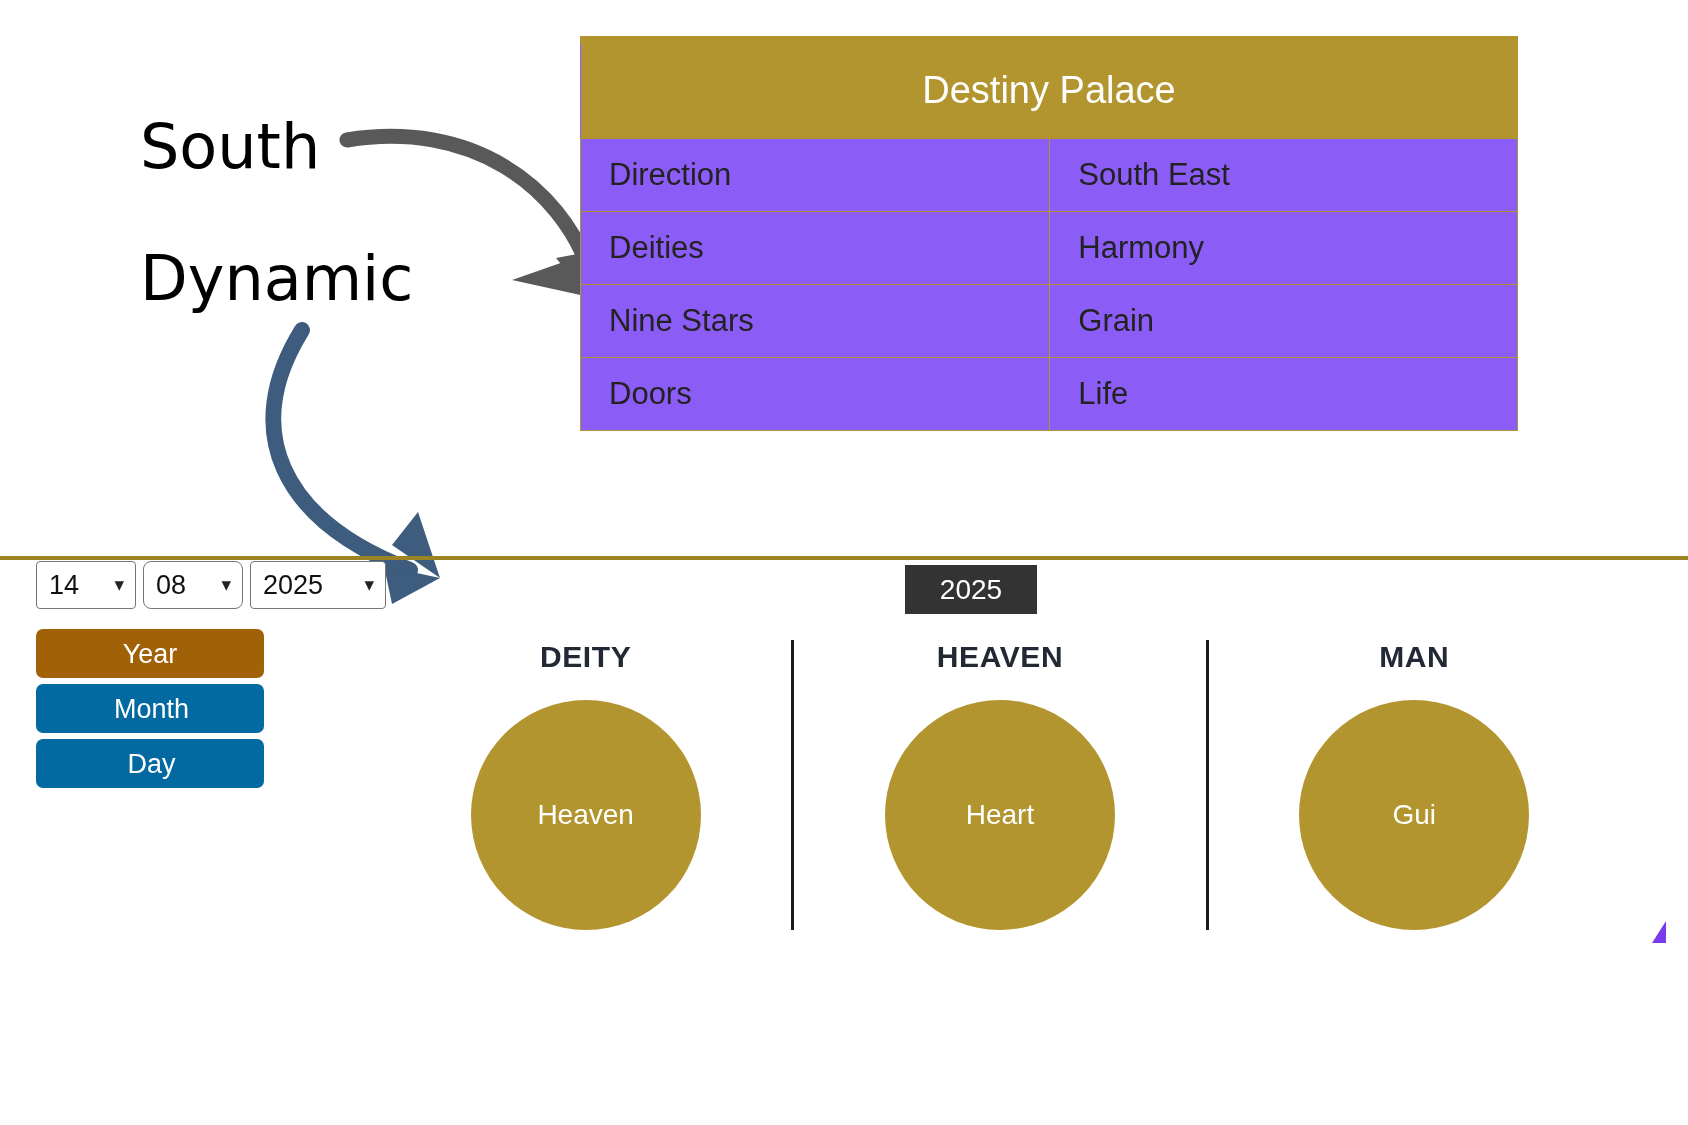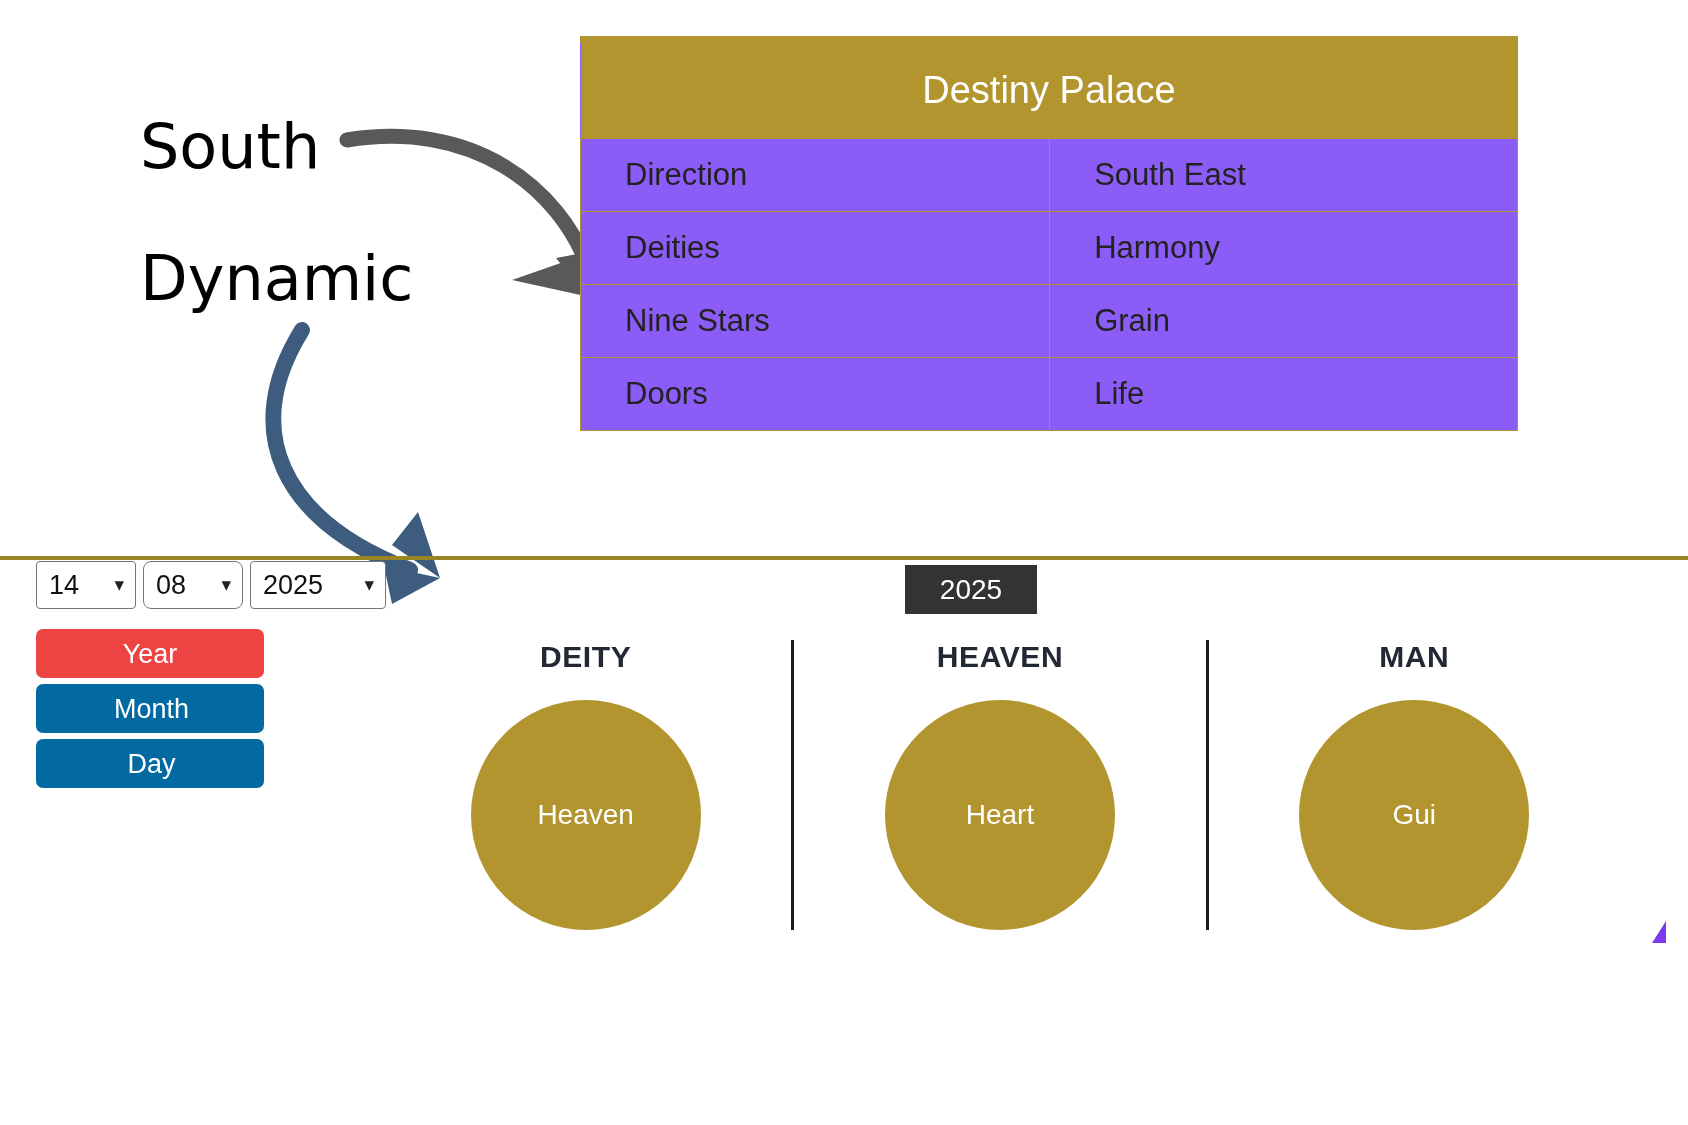--- a/index.html
+++ b/index.html
@@ -54,21 +54,21 @@
     font-size: 38px;
     font-weight: normal;
     text-align: center;
     padding: 26px 0 26px 0;
     border: none;
   }
   #palace-table td {
     border: 1px solid #b2952f;
     font-size: 31px;
     color: #222222;
-    padding: 17px 0 17px 44px;
+    padding: 17px 0 17px 28px;
     height: 38px;
   }
   #palace-table td.k { width: 470px; }
   #palace-table td.v { width: 468px; }
 
   
   #section-divider {
     position: absolute;
     left: 0;
     top: 556px;
@@ -127,21 +127,21 @@
     height: 49px;
     line-height: 49px;
     text-align: center;
     color: #ffffff;
     font-size: 27px;
     border: none;
     border-radius: 7px;
     cursor: pointer;
     font-family: "Liberation Sans", sans-serif;
   }
-  .scope-btn.active   { background: #ef4444; }
+  .scope-btn.active   { background: #a16207; }
   .scope-btn.inactive { background: #0369a1; padding-left: 9px; }
 
   
   #year-badge {
     position: absolute;
     left: 905px;
     top: 565px;
     width: 132px;
     height: 49px;
     background: #333333;

